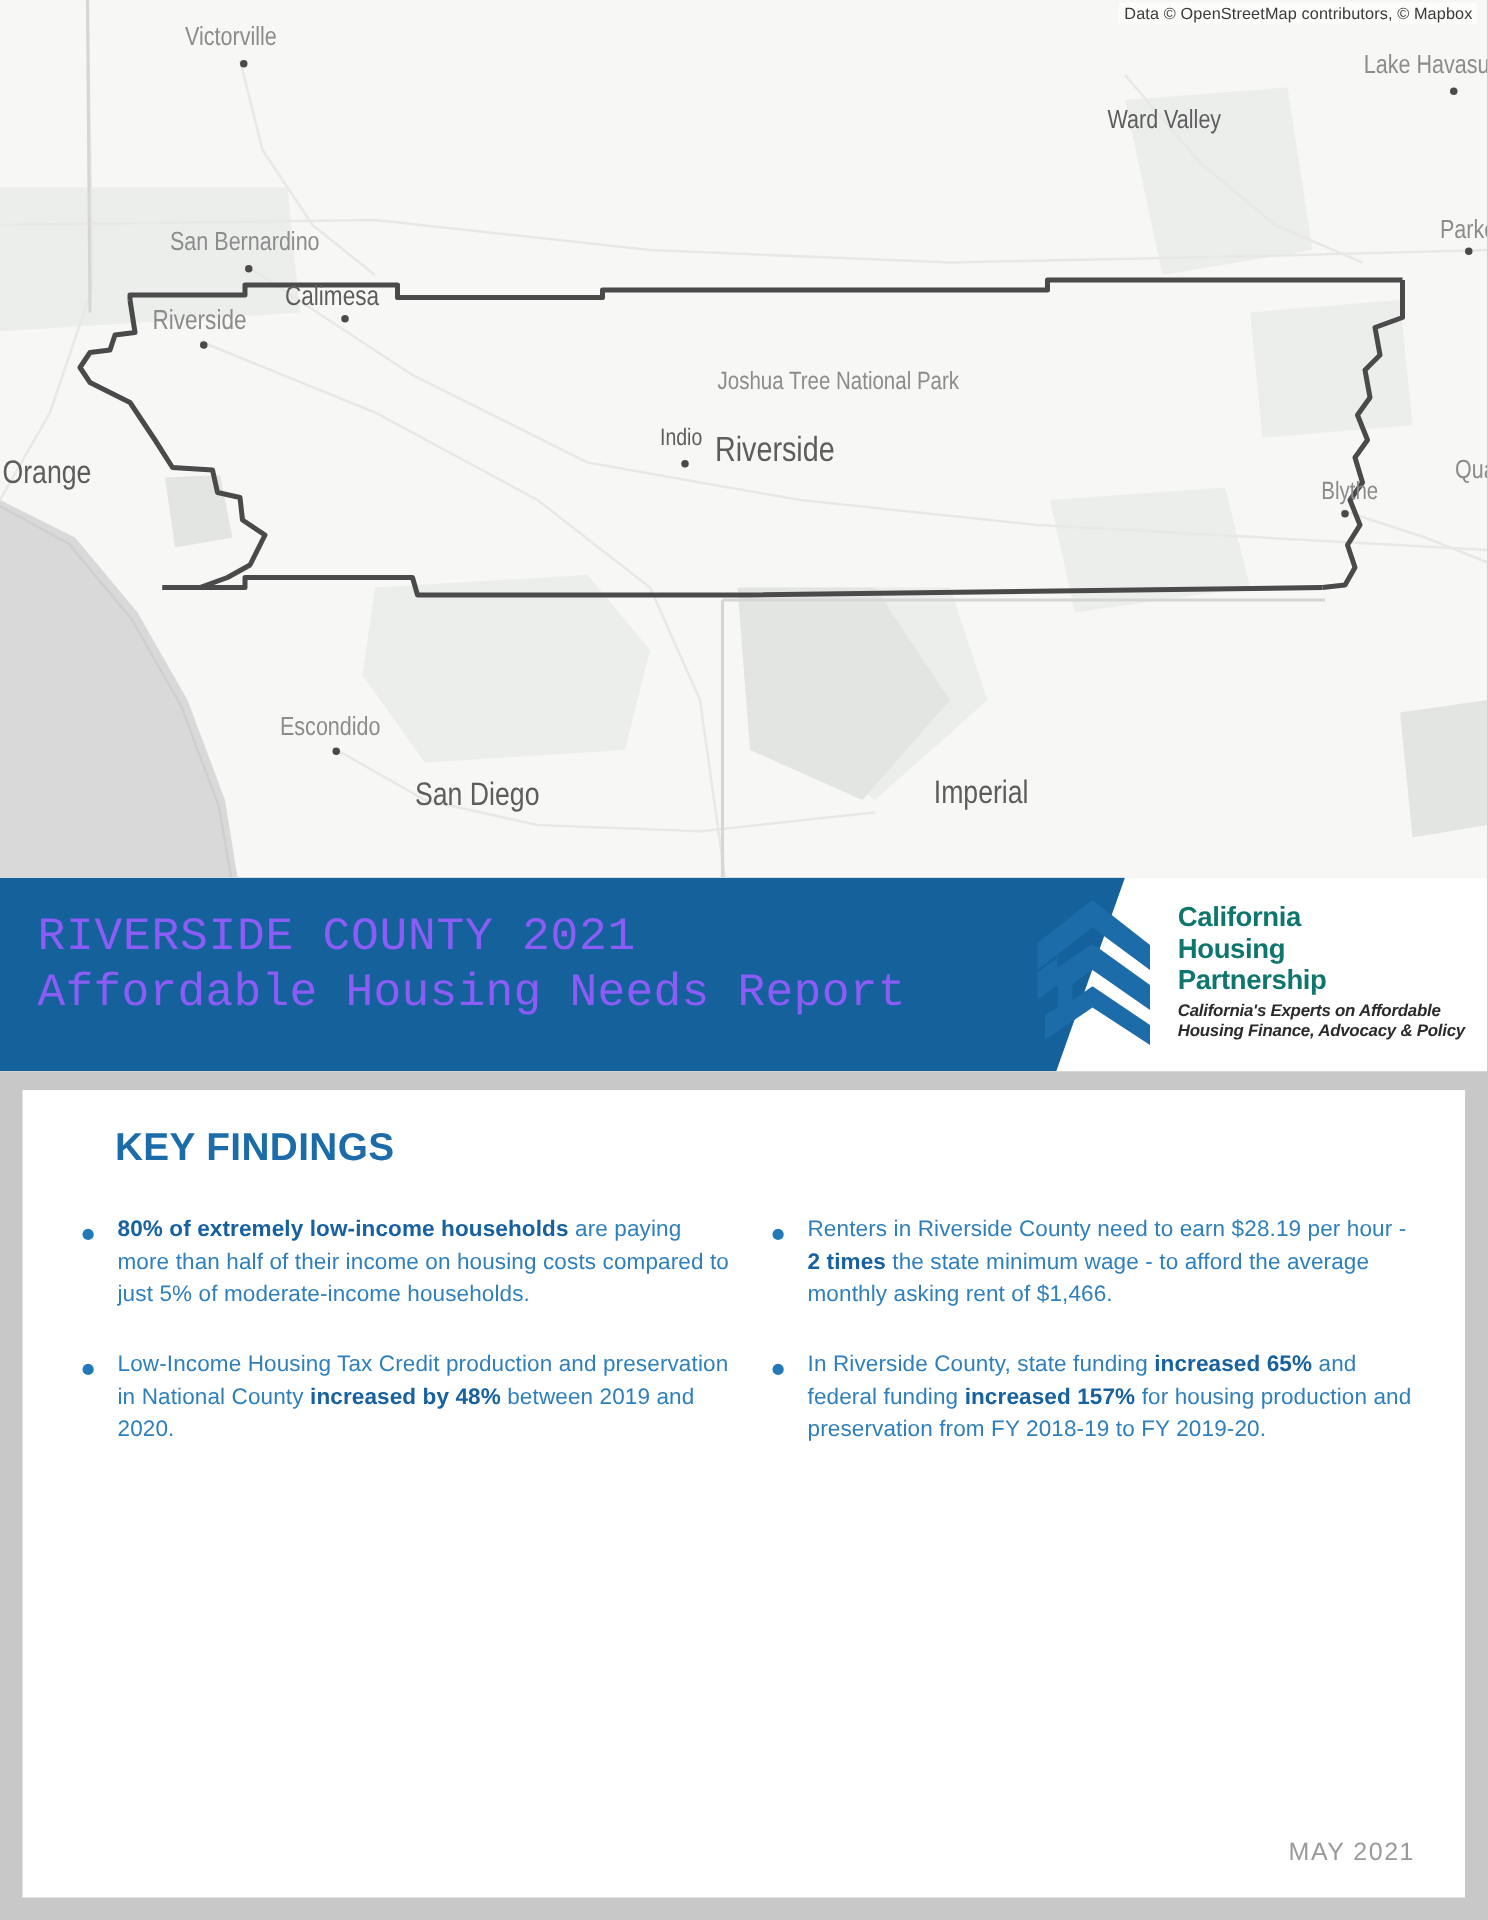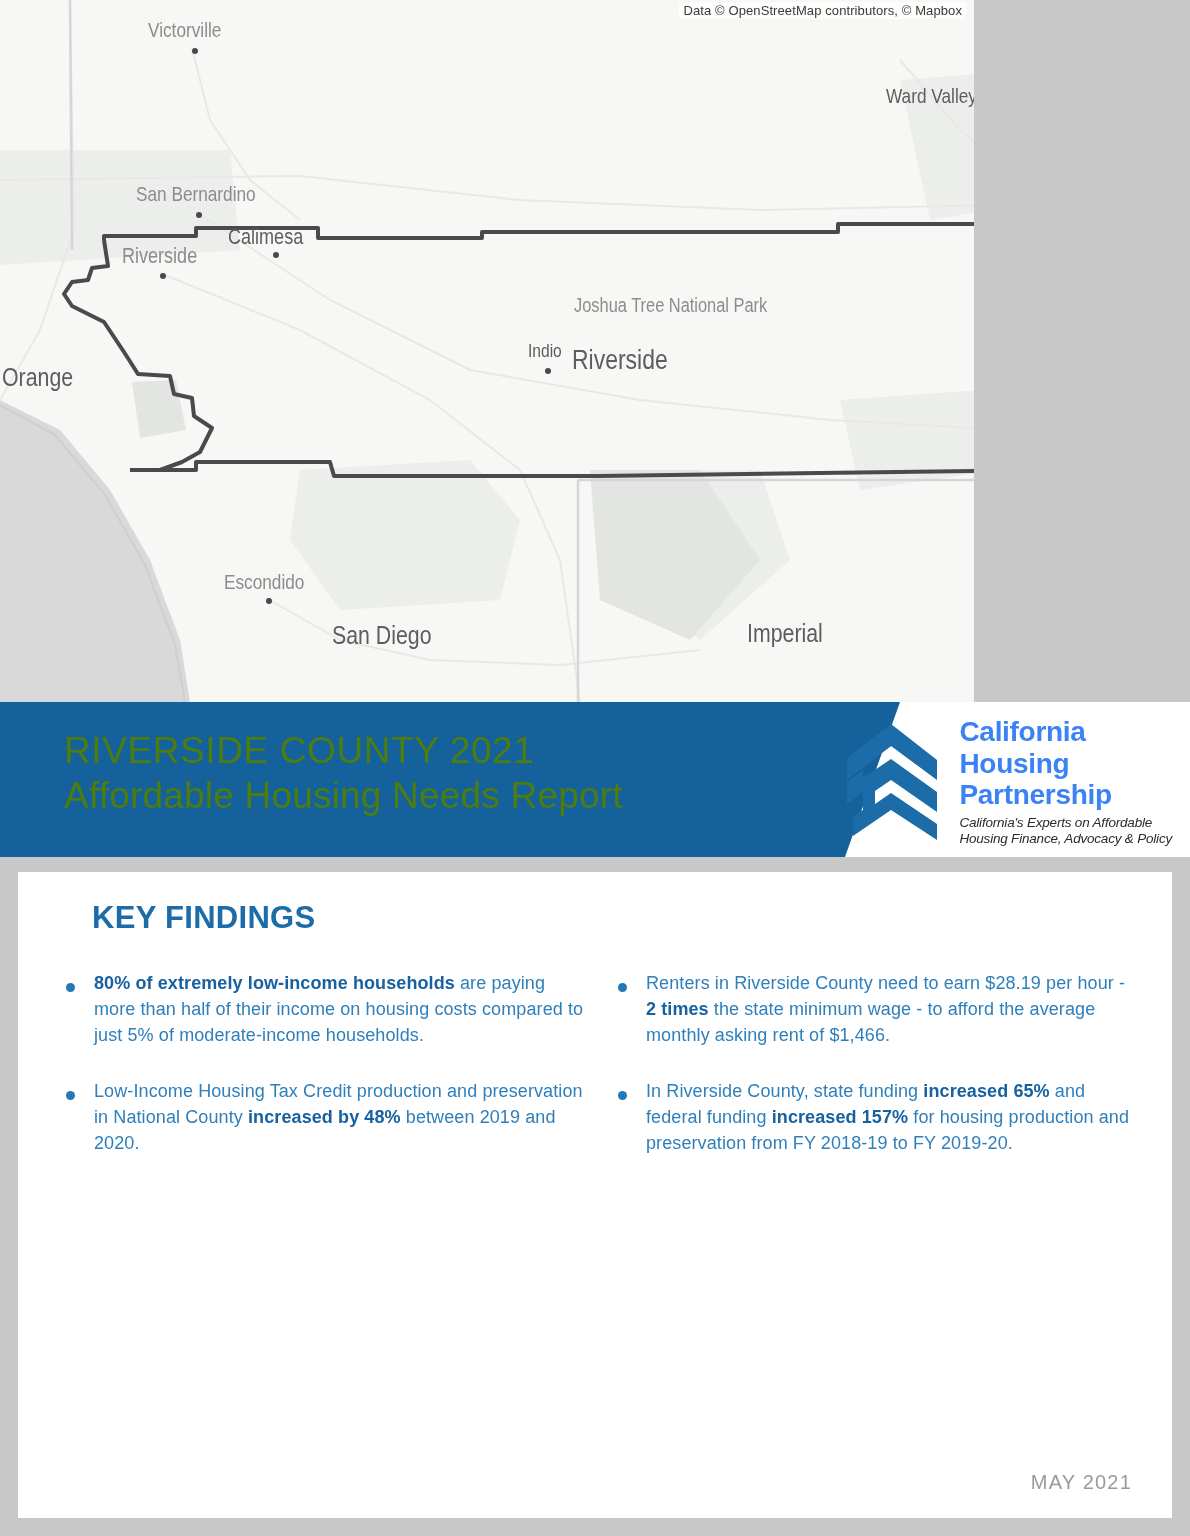--- a/index.html
+++ b/index.html
@@ -13,21 +13,21 @@
     height: 1536px;
     background: #c8c8c8;
     overflow: hidden;
     font-family: "Liberation Sans", sans-serif;
   }
 
   
   .map {
     position: absolute;
     left: 0; top: 0;
-    width: 974px;
+    width: 1190px;
     height: 702px;
     background: #f7f7f5;
     overflow: hidden;
   }
   .map-svg { position: absolute; left:0; top:0; width:1190px; height:702px; }
   .map-attrib {
     position: absolute;
     right: 8px; top: 2px;
     font-size: 13px;
     color: #3a3a3a;
@@ -67,24 +67,25 @@
   .banner-blue {
     position: absolute;
     left: 0; top: 0;
     width: 900px;
     height: 155px;
     background: #14619c;
     clip-path: polygon(0 0, 900px 0, 845px 155px, 0 155px);
   }
   .banner-title {
     position: absolute;
-    left: 64px;
+    left: 30px;
     top: 26px;
-    color: #4d7c0f;
+    color: #8b5cf6;
     z-index: 3;
+    font-family: Liberation Mono, monospace;
   }
   .banner-title .line1 {
     font-size: 37px;
     letter-spacing: 0.6px;
     line-height: 1.22;
     font-weight: 400;
     display: block;
   }
   .banner-title .line2 {
     font-size: 37px;
@@ -100,34 +101,34 @@
     right: 18px;
     top: 14px;
     display: flex;
     align-items: center;
     gap: 10px;
     z-index: 4;
   }
   .logo-mark { width: 116px; height: 124px; flex: none; }
   .logo-text { line-height: 1; }
   .logo-text .big {
-    color: #3b82f6;
+    color: #0f766e;
     font-weight: bold;
-    font-size: 28px;
+    font-size: 22px;
     letter-spacing: -0.3px;
     display: block;
     line-height: 1.13;
   }
   .logo-tag {
     margin-top: 4px;
     color: #2b2b2b;
     font-style: italic;
     font-size: 13.5px;
     line-height: 1.22;
-    font-weight: normal;
+    font-weight: bold;
     letter-spacing: -0.2px;
   }
 
   
   .card {
     position: absolute;
     left: 18px;
     top: 872px;
     width: 1154px;
     height: 646px;

